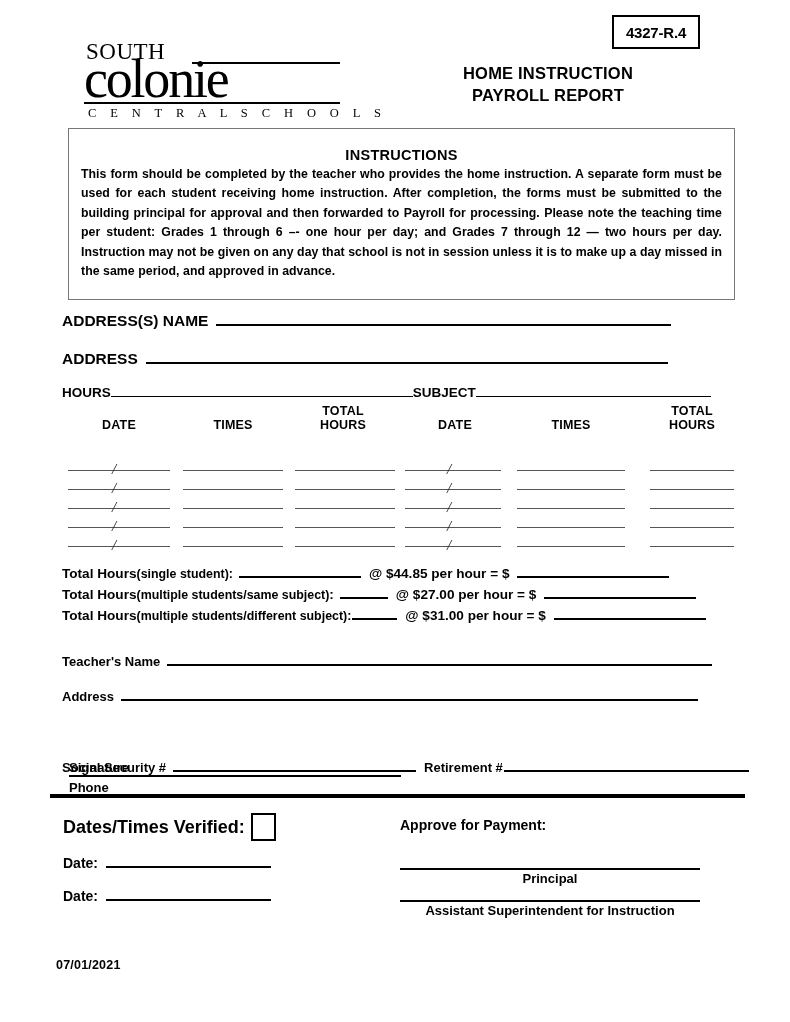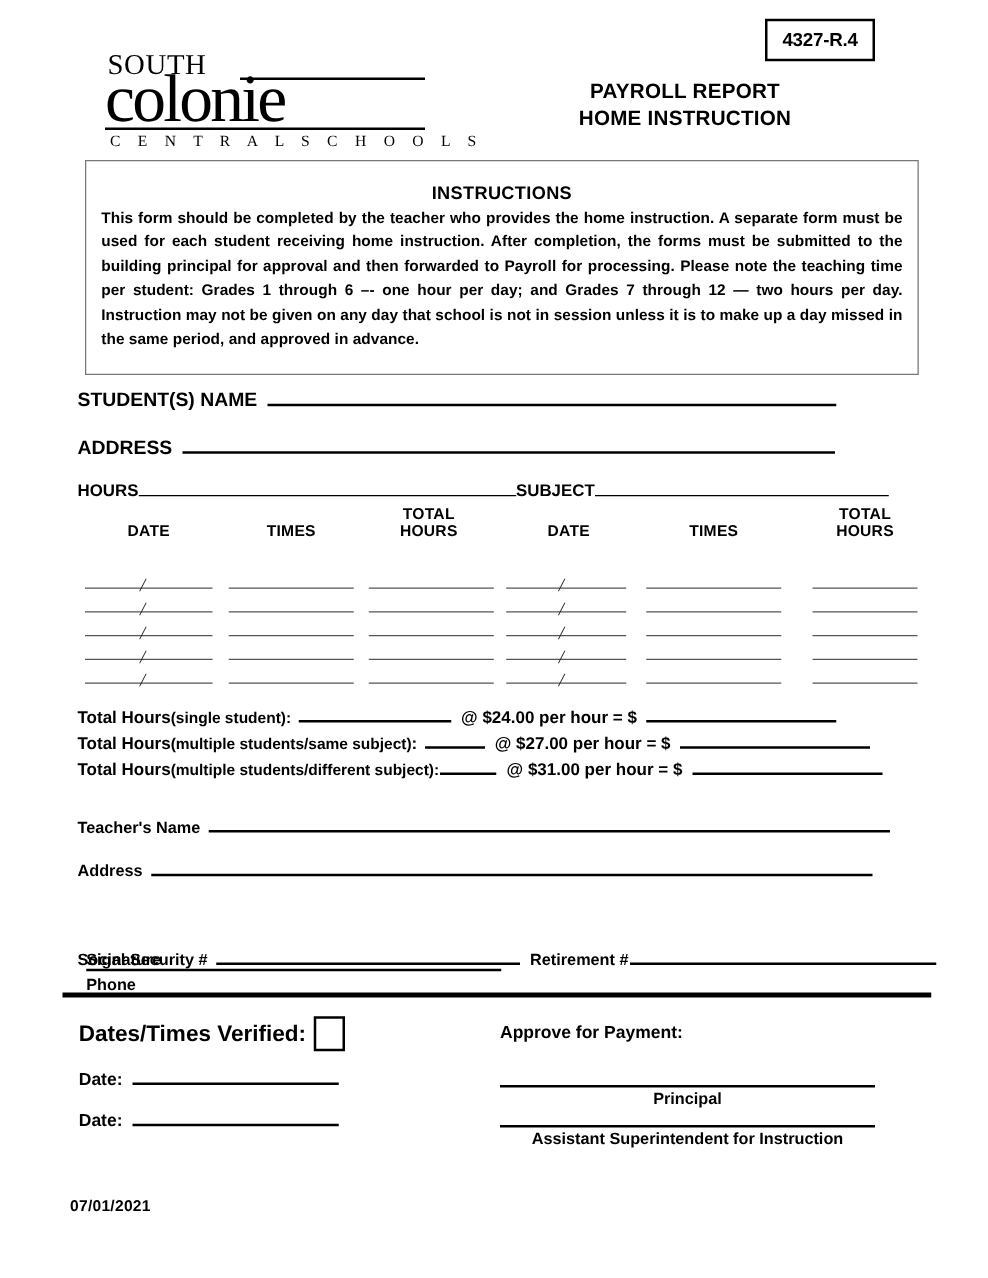--- a/index.html
+++ b/index.html
@@ -326,31 +326,31 @@
 
   <div class="logo">
     <div class="logo-colonie">colonie</div>
     <div class="logo-south">SOUTH</div>
     <div class="logo-swoosh"></div>
     <div class="logo-rule"></div>
     <div class="logo-central">C E N T R A L   S C H O O L S</div>
   </div>
 
   <div class="doc-title">
+    <div>HOME INSTRUCTION</div>
     <div>PAYROLL REPORT</div>
-    <div>HOME INSTRUCTION</div>
   </div>
 
   <div class="instructions-box">
     <div class="instructions-title">INSTRUCTIONS</div>
     <div class="instructions-body">This form should be completed by the teacher who provides the home instruction. A separate form must be used for each student receiving home instruction. After completion, the forms must be submitted to the building principal for approval and then forwarded to Payroll for processing. Please note the teaching time per student: Grades 1 through 6 –- one hour per day; and Grades 7 through 12 — two hours per day. Instruction may not be given on any day that school is not in session unless it is to make up a day missed in the same period, and approved in advance.</div>
   </div>
 
   <div class="fld student-name">
-    <span class="fld-label">STUDENT(S) NAME</span>
+    <span class="fld-label">ADDRESS(S) NAME</span>
     <span class="uline"></span>
   </div>
 
   <div class="fld address-row">
     <span class="fld-label">ADDRESS</span>
     <span class="uline"></span>
   </div>
 
   <div class="fld school-row">
     <span class="fld-label">HOURS</span>
@@ -436,21 +436,21 @@
         <span class="cell-line" style="left: 650px; width: 84px;"></span>
       </div>
     </div>
 
   <div class="totals">
 
     <div class="total-row">
       <span>Total Hours </span>
       <span class="lbl-small">(single student):</span>
       <span class="uline tline-a"></span>
-      <span class="rate-txt">@ $24.00 per hour = $</span>
+      <span class="rate-txt">@ $44.85 per hour = $</span>
       <span class="uline tline-amt"></span>
     </div>
 
     <div class="total-row">
       <span>Total Hours </span>
       <span class="lbl-small">(multiple students/same subject)</span>
       <span>:</span>
       <span class="uline tline-b"></span>
       <span class="rate-txt">@ $27.00 per hour = $</span>
       <span class="uline tline-amt"></span>

